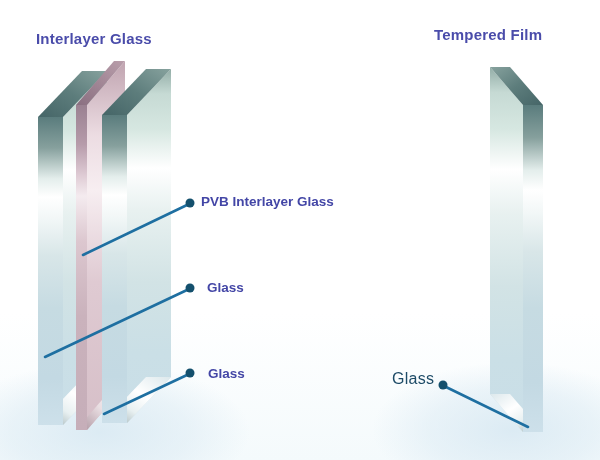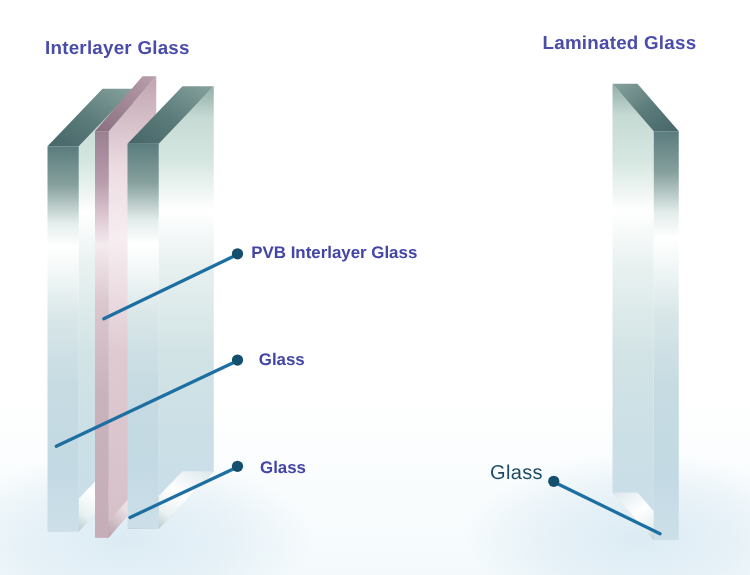--- a/index.html
+++ b/index.html
@@ -145,21 +145,21 @@
     <g fill="#14506d">
       <circle cx="190" cy="203" r="4.5"></circle>
       <circle cx="190" cy="288" r="4.5"></circle>
       <circle cx="190" cy="373" r="4.5"></circle>
       <circle cx="443" cy="385" r="4.5"></circle>
     </g>
   </svg>
 
   <div class="txt title" style="left:36px;top:30px;">Interlayer Glass</div>
 
-  <div class="txt title" style="left:434px;top:26px;">Laminated Glass</div>
+  <div class="txt title" style="left:434px;top:26px;">Tempered Film</div>
 
   <div class="txt lbl" style="left:201px;top:194px;">PVB Interlayer Glass</div>
 
   <div class="txt lbl" style="left:207px;top:280px;">Glass</div>
 
   <div class="txt lbl" style="left:208px;top:366px;">Glass</div>
 
   <div class="txt lbl-right" style="left:392px;top:370px;">Glass</div>
 
 </div>

